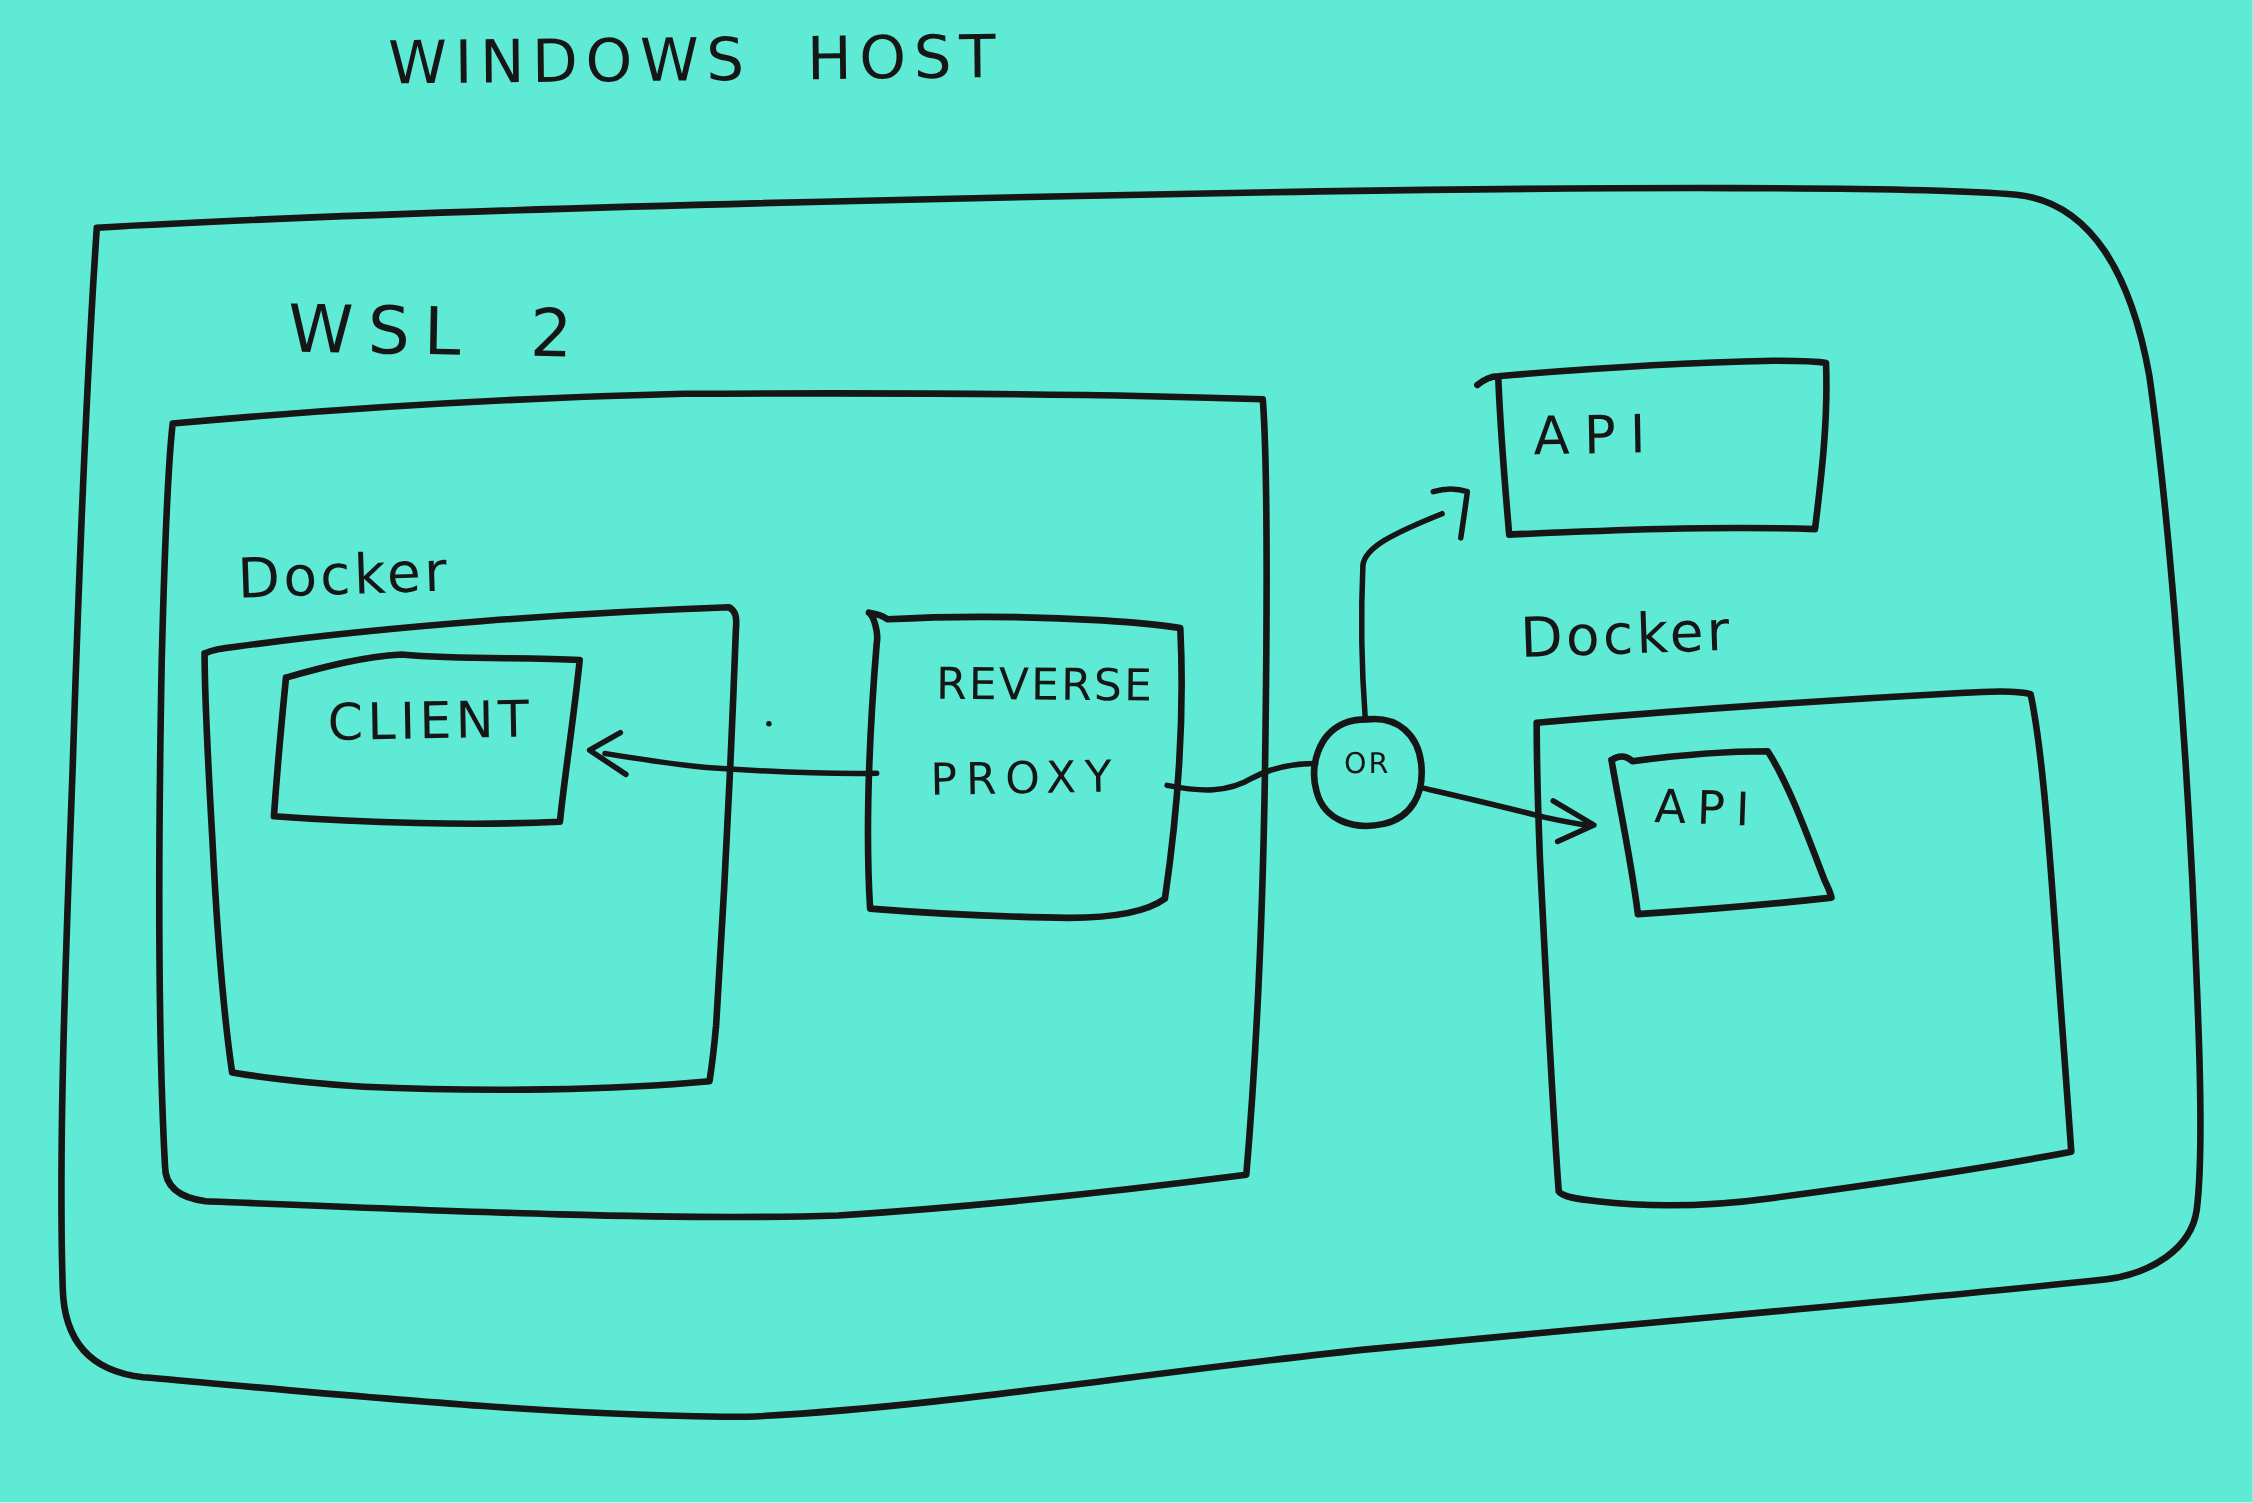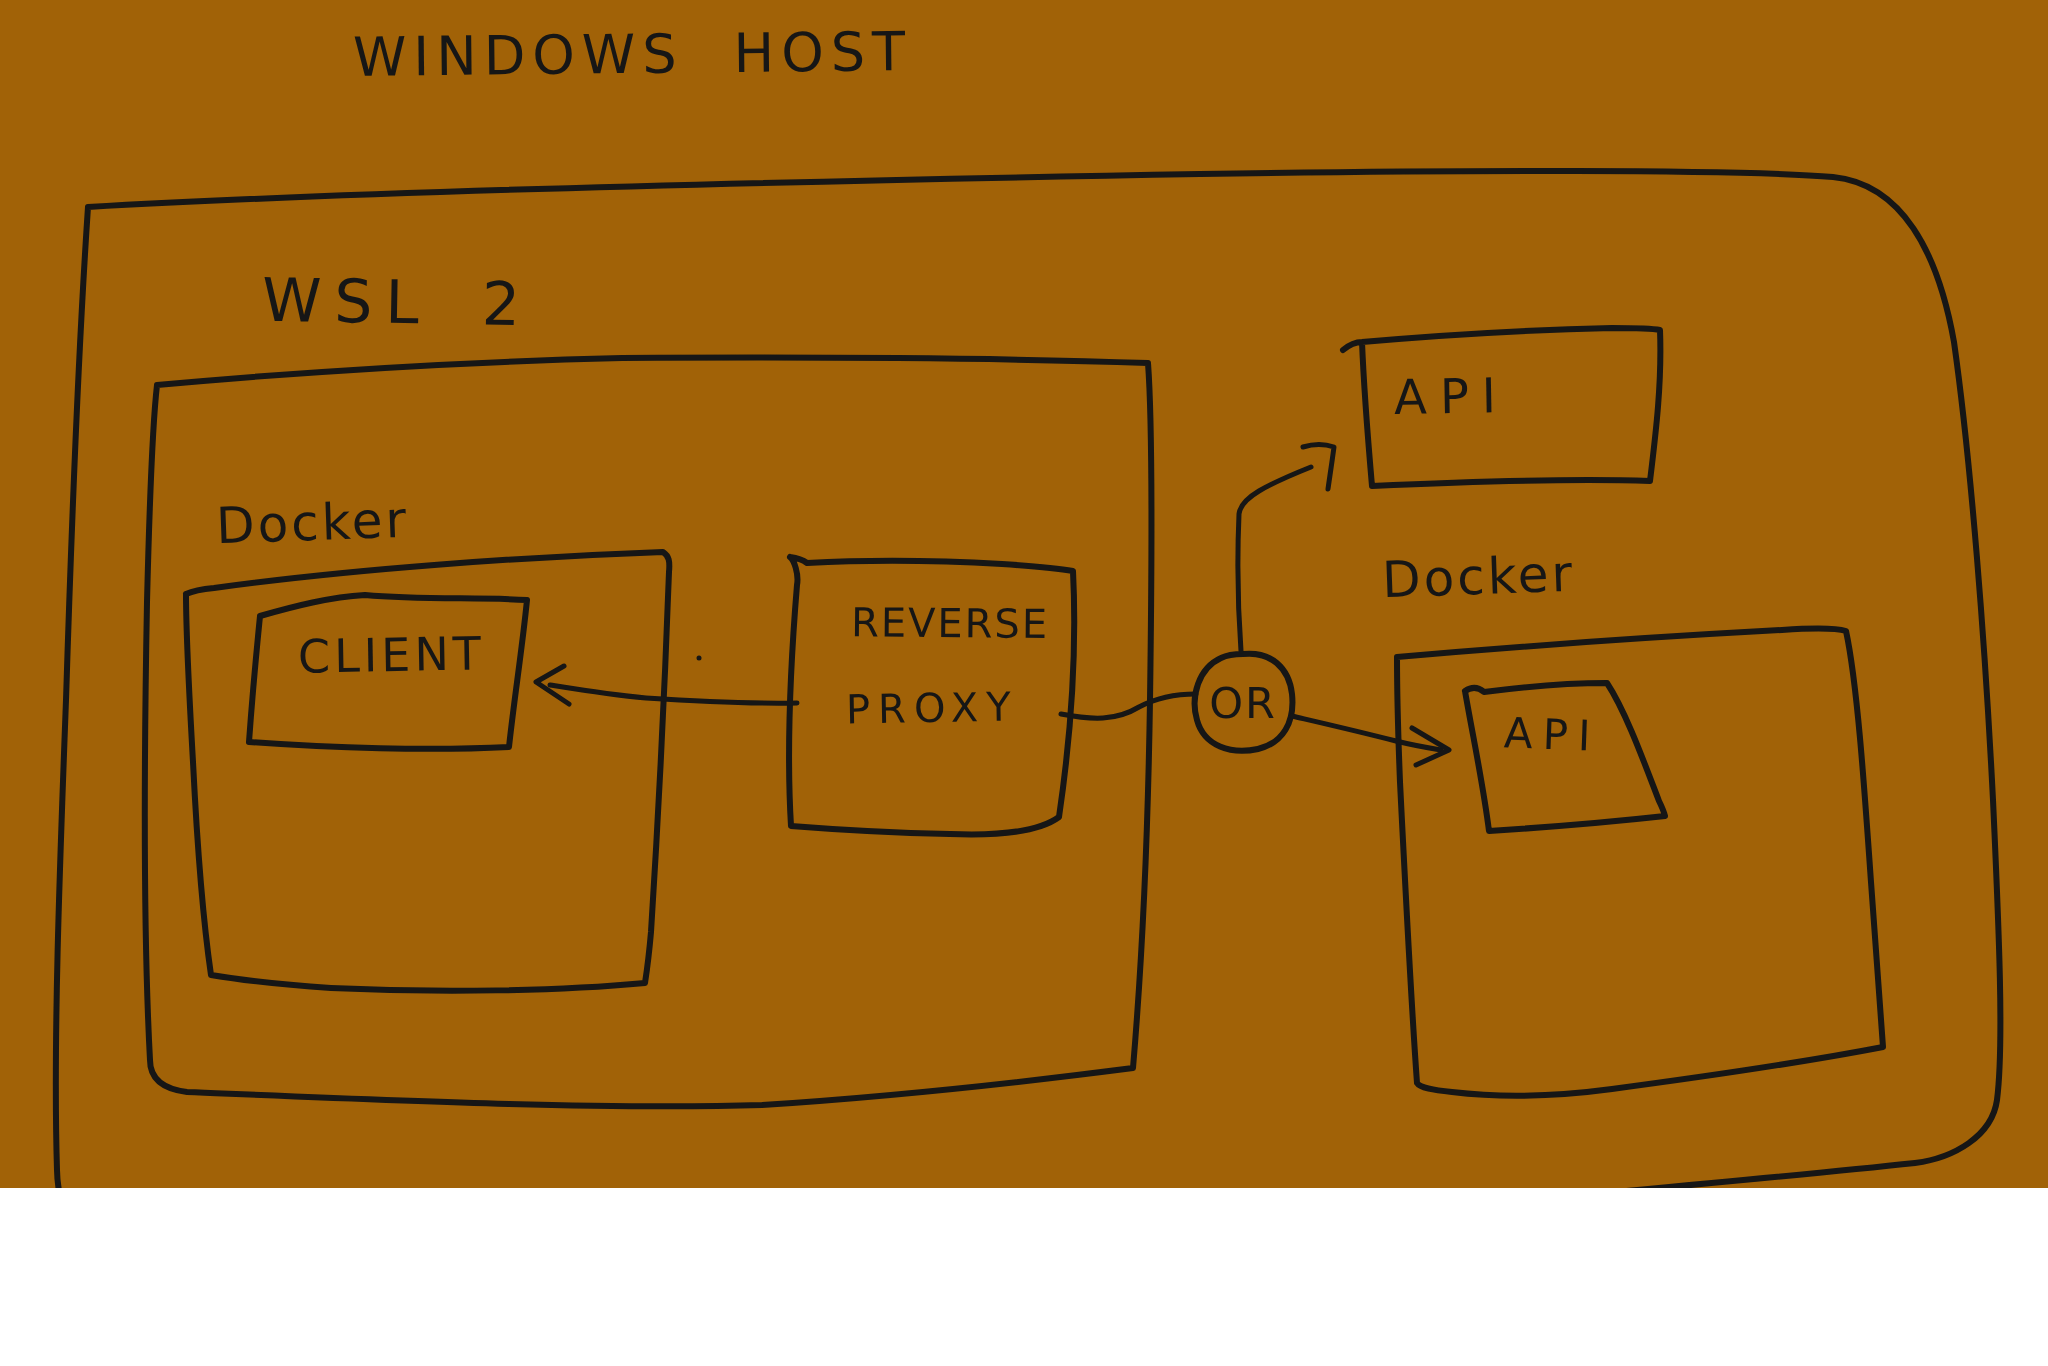--- a/index.html
+++ b/index.html
@@ -1,40 +1,40 @@
 <!DOCTYPE html>
 <html><head>
 <meta charset="utf-8">
 <style>
   html, body { margin: 0; padding: 0; background: #ffffff; }
   .stage {
     position: relative;
     width: 2048px;
-    height: 1188px;
-    background: #a16207;
+    height: 1366px;
+    background: #5eead4;
     overflow: hidden;
     font-family: "DejaVu Sans", sans-serif;
     text-decoration: underline;
   }
   .sketch-svg { position: absolute; left: 0; top: 0; width: 2048px; height: 1366px; }
   .sketch-svg path, .sketch-svg circle { vector-effect: non-scaling-stroke; }
   .lbl {
     position: absolute;
     color: #161616;
     white-space: nowrap;
     line-height: 1;
     user-select: none;
   }
   .lbl-title      { left: 353px; top: 28px;  font-size: 54px; letter-spacing: 7px; word-spacing: 26px; transform: rotate(-0.6deg); }
   .lbl-wsl2       { left: 262px; top: 272px; font-size: 60px; letter-spacing: 13px; word-spacing: 18px; transform: rotate(1deg); }
   .lbl-docker-l   { left: 216px; top: 498px; font-size: 50px; letter-spacing: 3px; transform: rotate(-2deg); }
   .lbl-client     { left: 298px; top: 632px; font-size: 46px; letter-spacing: 4px; transform: rotate(-1deg); }
   .lbl-reverse1   { left: 851px; top: 603px; font-size: 40px; letter-spacing: 2px; transform: rotate(0.5deg); }
   .lbl-reverse2   { left: 846px; top: 688px; font-size: 40px; letter-spacing: 8px; transform: rotate(-1deg); }
-  .lbl-or         { left: 1208px; top: 682px; width: 70px; text-align: center; font-size: 43px; letter-spacing: 2px; }
+  .lbl-or         { left: 1208px; top: 682px; width: 70px; text-align: center; font-size: 26px; letter-spacing: 2px; }
   .lbl-api-host   { left: 1394px; top: 372px; font-size: 48px; letter-spacing: 13px; transform: rotate(-1deg); }
   .lbl-docker-r   { left: 1382px; top: 552px; font-size: 50px; letter-spacing: 3px; transform: rotate(-2deg); }
   .lbl-api-docker { left: 1504px; top: 714px; font-size: 42px; letter-spacing: 10px; transform: rotate(2deg); }
 </style>
 </head>
 <body>
 
 <div class="stage">
 
   <svg class="sketch-svg" viewBox="0 0 2048 1366" fill="none" stroke="#161616" stroke-linecap="round" stroke-linejoin="round">

